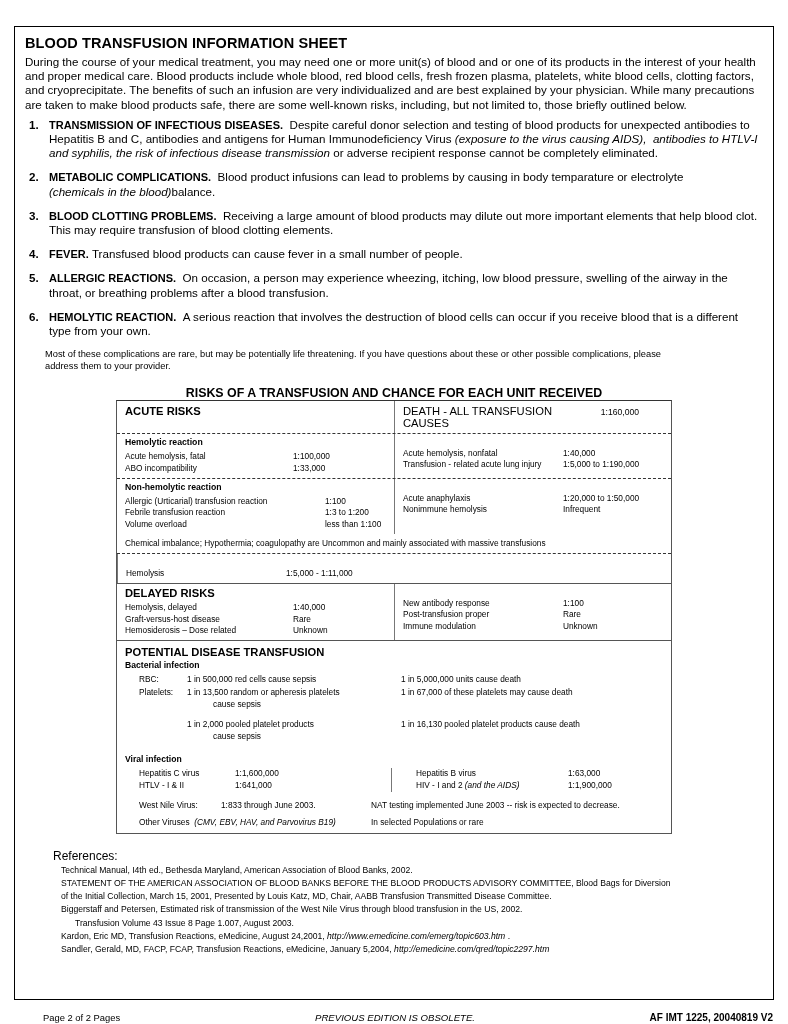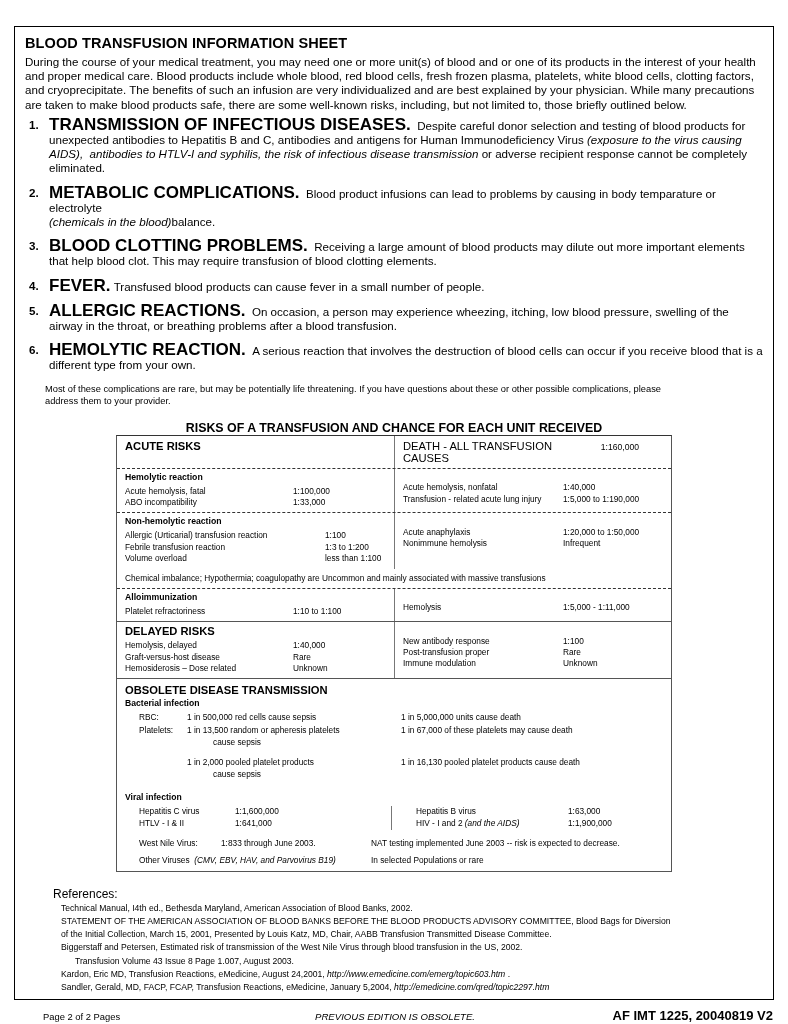--- a/index.html
+++ b/index.html
@@ -52,21 +52,21 @@
   }
   ol.risk-list > li .num {
     position: absolute;
     left: 4px;
     top: 0;
     font-weight: bold;
     font-size: 11.6px;
   }
   .li-head {
     font-weight: bold;
-    font-size: 17px;
+    font-size: 11px;
   }
   .ital { font-style: italic; }
   .note {
     font-size: 9.3px;
     line-height: 12px;
     margin: 2px 0 0 20px;
     width: 620px;
   }
 
   .table-title {
@@ -212,21 +212,21 @@
     position: absolute;
     left: 0;
     bottom: -24px;
     width: 760px;
     display: flex;
     align-items: baseline;
     font-size: 9.4px;
   }
   .footer .f-left { width: 250px; padding-left: 28px; box-sizing: border-box;}
   .footer .f-mid { flex: 1; text-align: center; font-style: italic; font-size: 9.6px;}
-  .footer .f-right { width: 250px; text-align: right; font-weight: bold; font-size: 13px; padding-right: 2px; box-sizing: border-box;}
+  .footer .f-right { width: 250px; text-align: right; font-weight: bold; font-size: 10px; padding-right: 2px; box-sizing: border-box;}
 </style>
 </head>
 <body>
 
 <div id="page">
 
   <div class="doc-title">BLOOD TRANSFUSION INFORMATION SHEET</div>
 
   <p class="intro">During the course of your medical treatment, you may need one or more unit(s) of blood and or one of its products in the interest of your health and proper medical care. Blood products include whole blood, red blood cells, fresh frozen plasma, platelets, white blood cells, clotting factors, and cryoprecipitate. The benefits of such an infusion are very individualized and are best explained by your physician. While many precautions are taken to make blood products safe, there are some well-known risks, including, but not limited to, those briefly outlined below.</p>
 
@@ -328,27 +328,20 @@
             <span class="k">Nonimmune hemolysis</span>
             <span class="v">Infrequent</span>
           </div>
         </div>
       </div>
       <div class="full-note">Chemical imbalance; Hypothermia; coagulopathy are Uncommon and mainly associated with massive transfusions</div>
     </div>
 
     <div class="band solid-bottom">
       <div class="cols">
-        <div class="col-l">
-          <div class="sec-head">Alloimmunization</div>
-          <div class="kv">
-            <span class="k">Platelet refractoriness</span>
-            <span class="v">1:10 to 1:100</span>
-          </div>
-        </div>
         <div class="col-r">
           <div class="spacer-line"></div>
           <div class="kv r">
             <span class="k">Hemolysis</span>
             <span class="v">1:5,000  -  1:11,000</span>
           </div>
         </div>
       </div>
     </div>
 
@@ -381,21 +374,21 @@
           </div>
           <div class="kv r">
             <span class="k">Immune modulation</span>
             <span class="v">Unknown</span>
           </div>
         </div>
       </div>
     </div>
 
     <div class="pdt">
-      <div class="pdt-title">OBSOLETE DISEASE TRANSMISSION</div>
+      <div class="pdt-title">POTENTIAL DISEASE TRANSFUSION</div>
       <div class="pdt-sub">Bacterial infection</div>
 
       <div class="pdt-row">
         <span class="lbl">RBC:</span>
         <span class="mid">1 in 500,000 red cells cause sepsis</span>
         <span class="right">1 in 5,000,000 units cause death</span>
       </div>
       <div class="pdt-row">
         <span class="lbl">Platelets:</span>
         <span class="mid">1 in 13,500 random or apheresis platelets</span>

